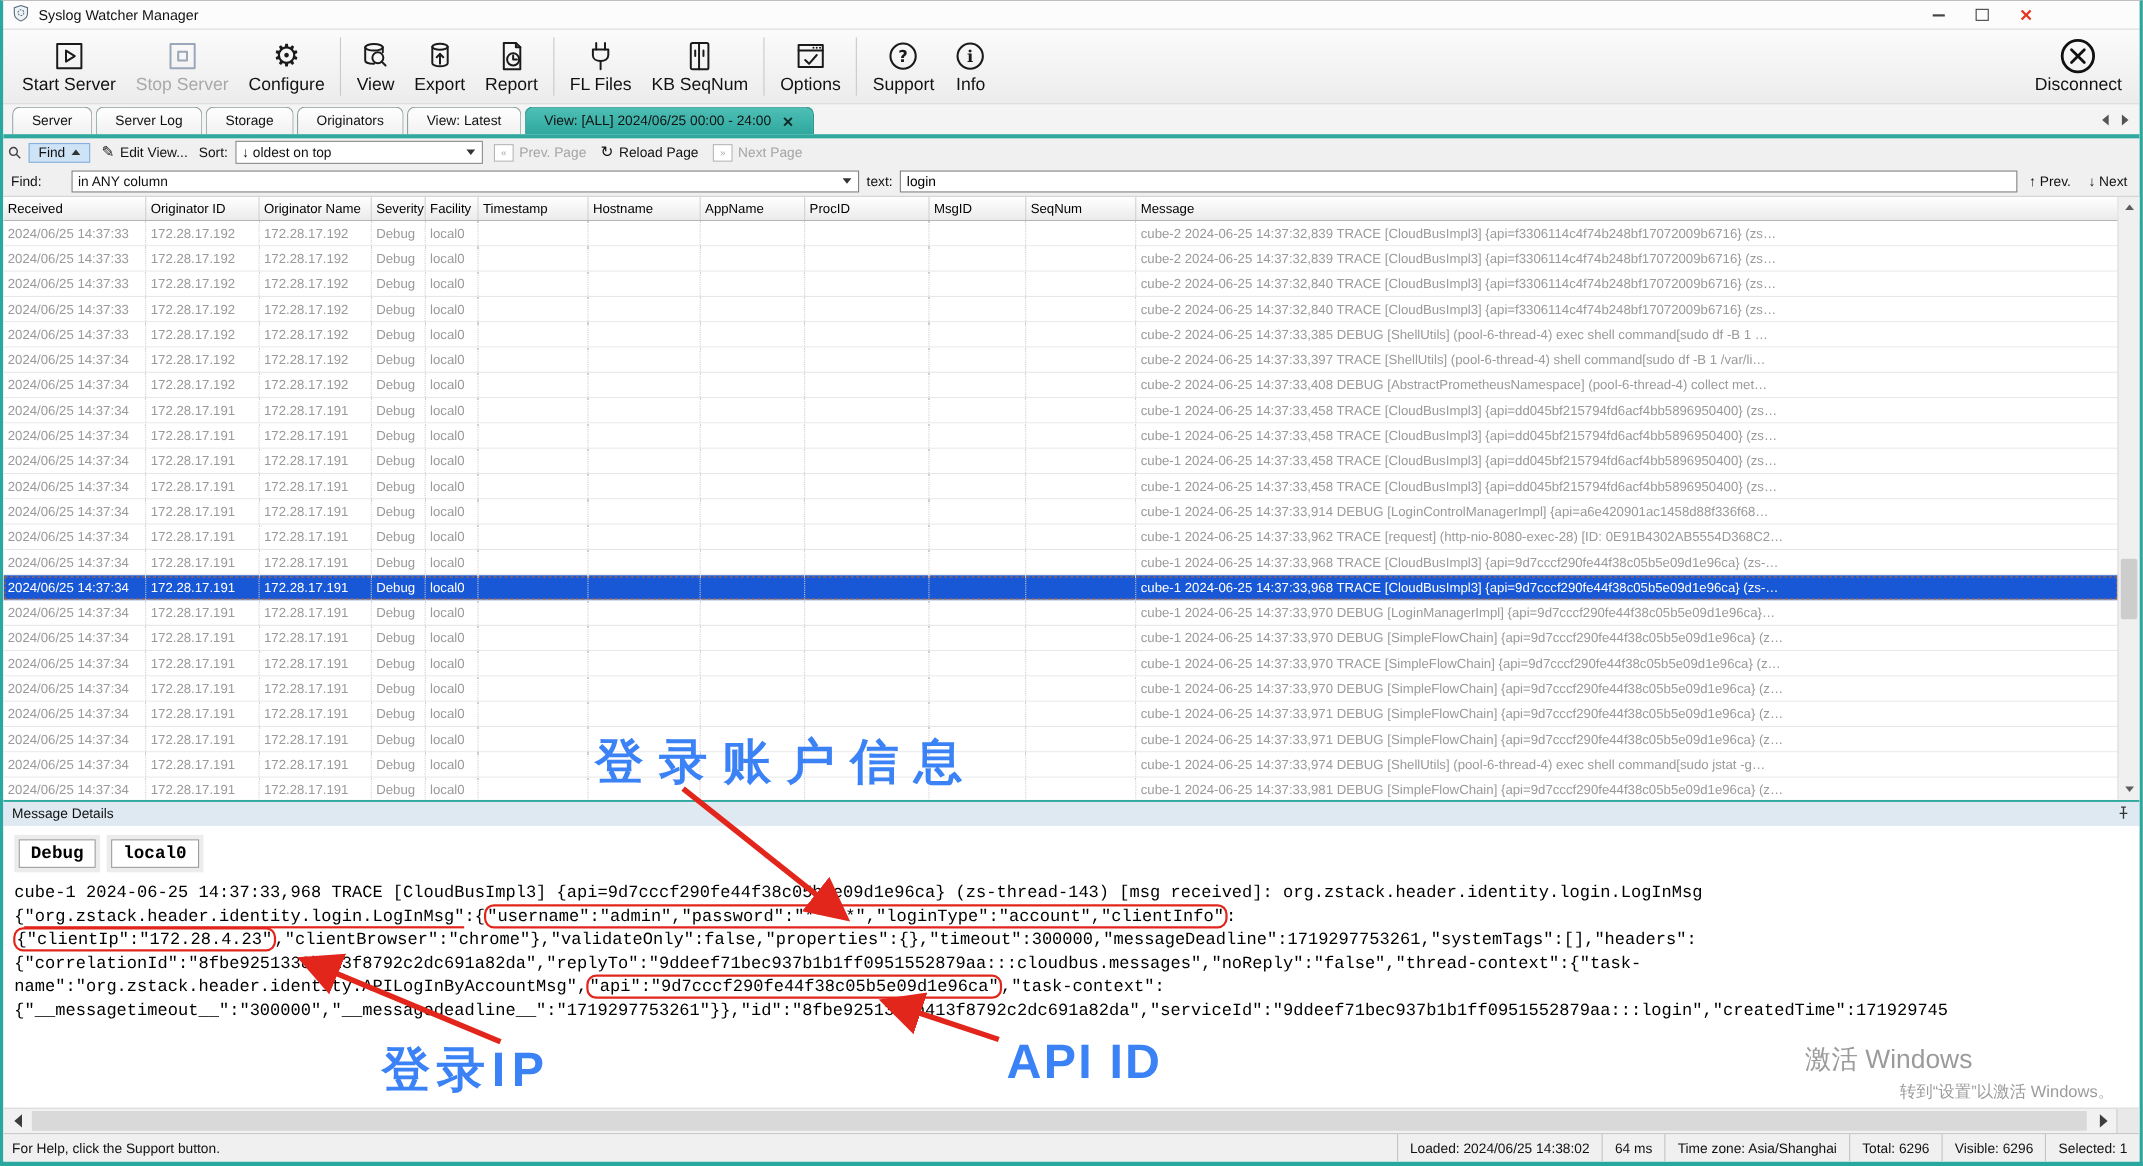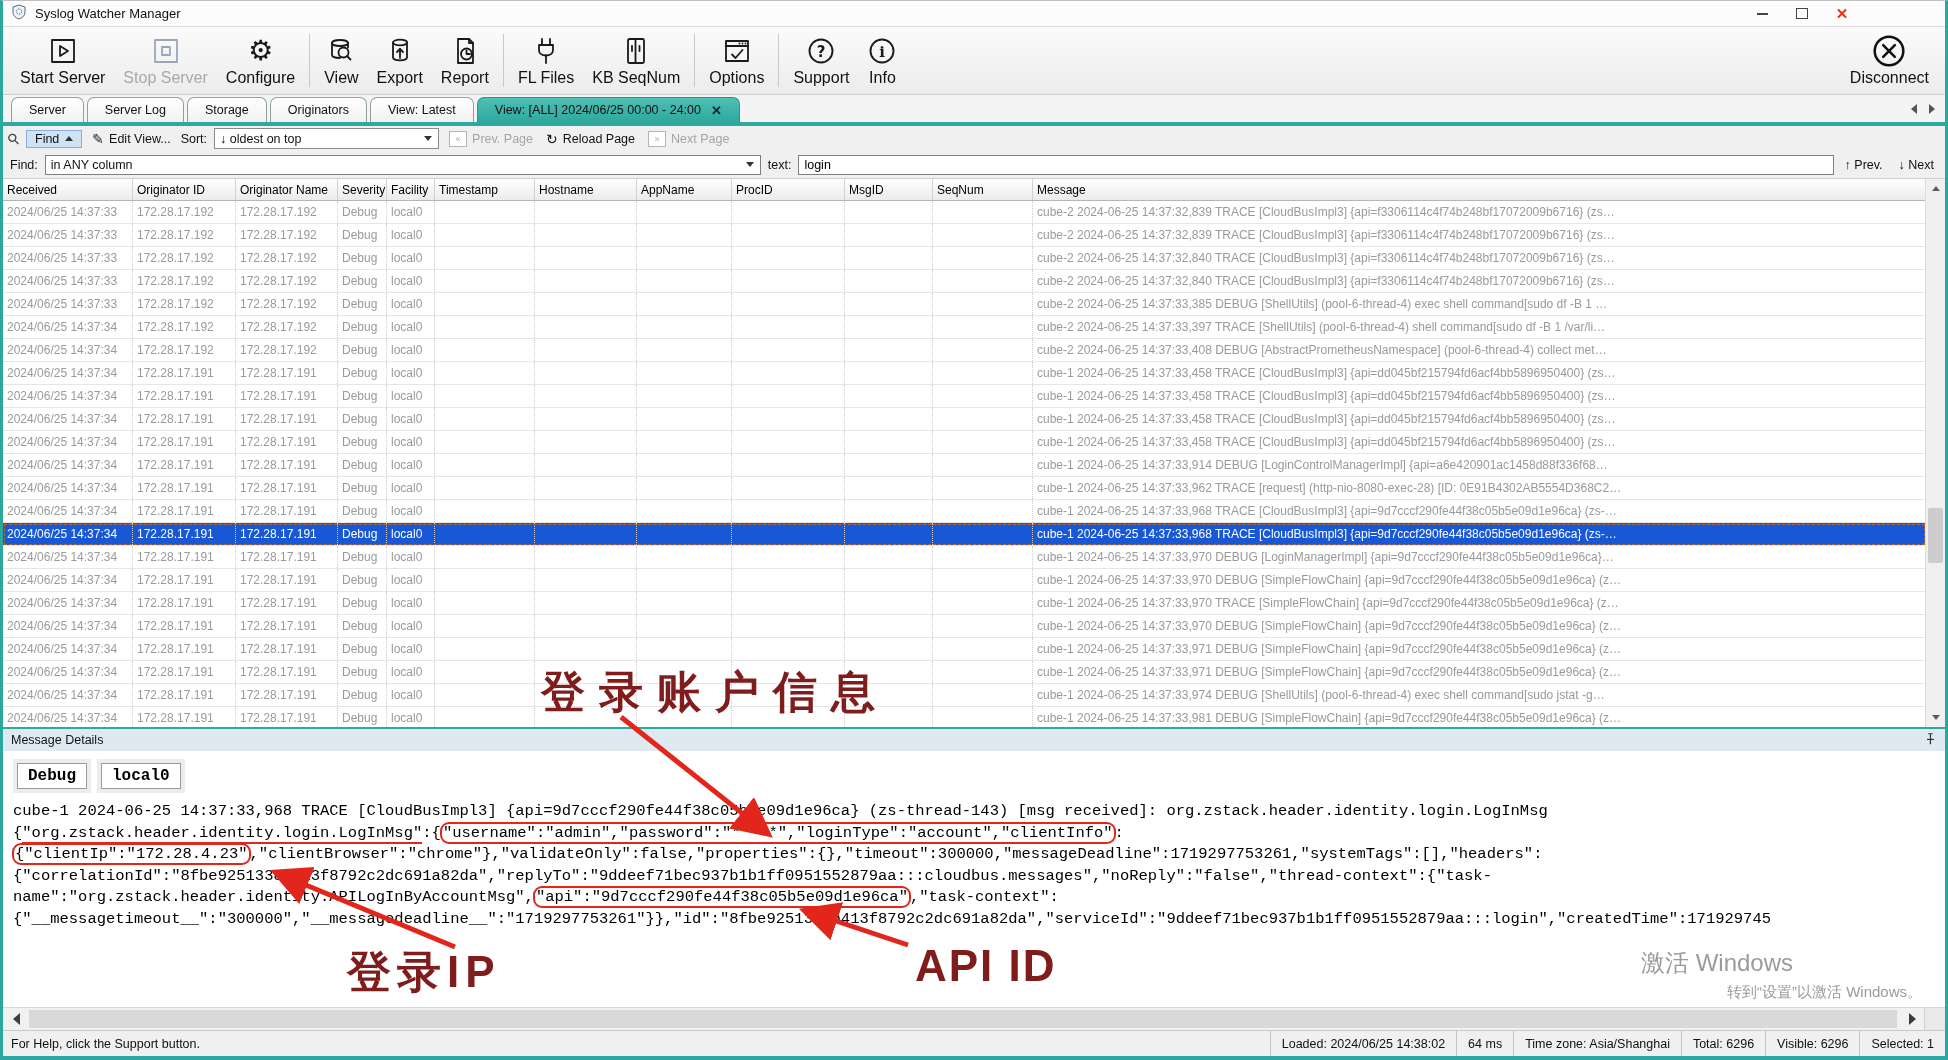--- a/index.html
+++ b/index.html
@@ -46,21 +46,21 @@
   .findbtn{background:#cfe3f7;border:1px solid #86aede;padding:1px 8px;display:flex;gap:6px;align-items:center;}
   .vtool{display:flex;align-items:center;gap:5px;padding:1px 3px;white-space:nowrap;}
   .vtool.disabled{color:#a5a5a5;}
   .pagebox{width:16px;height:14px;border:1px solid #b5b5b5;font-size:9px;display:flex;align-items:center;justify-content:center;color:#a5a5a5;background:#fff;}
   .reload-glyph{font-family:"DejaVu Sans",sans-serif;font-size:14px;color:#111;}
   .pencil-glyph{font-family:"DejaVu Sans",sans-serif;font-size:14px;color:#222;}
   .sortcombo{width:212px;background:#fff;border:1px solid #8a8a8a;height:19px;display:flex;align-items:center;justify-content:space-between;padding:0 6px 0 5px;}
   .loadedbox{flex:1;align-self:stretch;margin:1px 2px 1px 4px;border:1px solid #b5b5b5;background:#f7f7f7;display:flex;align-items:center;padding-left:8px;white-space:nowrap;overflow:hidden;}
   
   .findbar{height:27px;background:#f0f0f0;display:flex;align-items:center;gap:7px;padding:0 7px;font-size:12.5px;color:#111;border-bottom:1px solid #cfcfcf;flex:none;}
-  .scopecombo{width:716px;background:#fff;border:1px solid #7f7f7f;height:20px;display:flex;align-items:center;justify-content:space-between;padding:0 6px 0 5px;box-sizing:border-box;}
+  .scopecombo{width:716px;background:#fff;border:1px solid #7f7f7f;height:20px;display:flex;align-items:center;justify-content:space-between;padding:0 6px 0 5px;box-sizing:border-box;margin-left:20px;}
   .findinput{flex:1;height:20px;border:1px solid #7f7f7f;font:12.5px "Liberation Sans",sans-serif;padding:0 5px;box-sizing:border-box;}
   .findnav{display:flex;gap:16px;padding:0 4px;white-space:nowrap;}
   
   .tablewrap{flex:1;position:relative;background:#fff;overflow:hidden;}
   .thead{display:flex;height:22px;background:linear-gradient(#ffffff,#ebebeb);border-bottom:1px solid #b5b5b5;font-size:12px;color:#000;padding-right:19px;box-sizing:border-box;}
   .thead .cell{border-right:1px solid #d2d2d2;display:flex;align-items:center;padding:0 4px;box-sizing:border-box;white-space:nowrap;overflow:hidden;flex:none;}
   .rows{position:absolute;top:22px;left:0;right:19px;bottom:0;overflow:hidden;}
   .trow{display:flex;height:23px;border-bottom:1px solid #e6e6e6;font-size:12px;color:#9a9a9a;box-sizing:border-box;background:#fff;}
   .trow .cell{border-right:1px dotted #cfcfcf;padding:0 4px;display:flex;align-items:center;white-space:nowrap;overflow:hidden;box-sizing:border-box;flex:none;}
   .trow.selected{background:#1857d6;color:#fff;outline:1px dashed #b9692f;outline-offset:-2px;}
@@ -86,21 +86,21 @@
   .harrow.right{right:22px;}
   .htri-left{width:0;height:0;border-top:6px solid transparent;border-bottom:6px solid transparent;border-right:7px solid #3d3d3d;}
   .htri-right{width:0;height:0;border-top:6px solid transparent;border-bottom:6px solid transparent;border-left:7px solid #3d3d3d;}
   .hthumb{position:absolute;left:26px;right:48px;top:2px;bottom:2px;background:#d9d9d9;}
   .hcorner{position:absolute;right:0;top:0;bottom:0;width:20px;background:#e9e9e9;border-left:1px solid #d0d0d0;}
   .statusbar{height:25px;background:#f0f0f0;border-top:1px solid #c9c9c9;display:flex;align-items:center;font-size:12.5px;color:#111;padding-left:8px;flex:none;}
   .sspacer{margin-left:auto;}
   .sseg{border-left:1px solid #c4c4c4;align-self:stretch;display:flex;align-items:center;padding:0 11px;white-space:nowrap;}
   
   .overlay-svg{position:absolute;inset:0;pointer-events:none;z-index:30;}
-  .ann{position:absolute;color:#7f1d1d;font-weight:bold;z-index:31;pointer-events:none;white-space:nowrap;}
+  .ann{position:absolute;color:#3b82f6;font-weight:bold;z-index:31;pointer-events:none;white-space:nowrap;}
   #ann-account{left:538px;top:662px;font-size:44px;letter-spacing:14px;}
   #ann-ip{left:344px;top:942px;font-size:44px;letter-spacing:6px;}
   #ann-api{left:912px;top:940px;font-size:44px;letter-spacing:2px;}
   .watermark{position:absolute;color:#9b9b9b;z-index:5;pointer-events:none;}
   #wm1{left:1638px;top:946px;font-size:24px;}
   #wm2{left:1724px;top:982px;font-size:15px;}
 </style>
 </head>
 <body>
 

